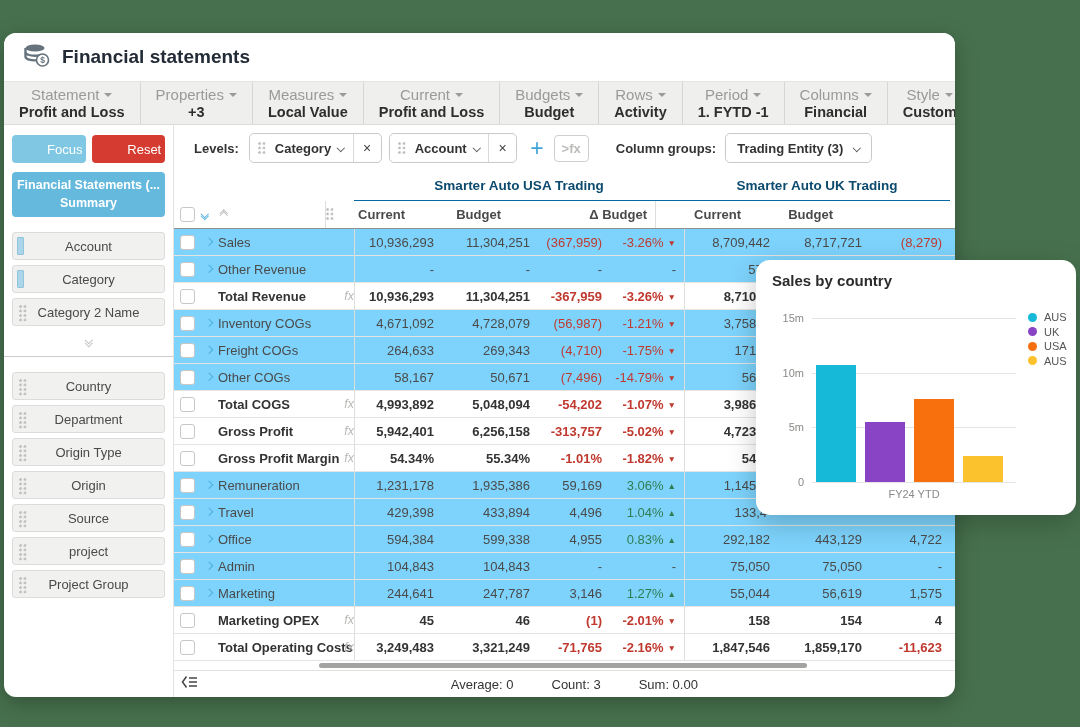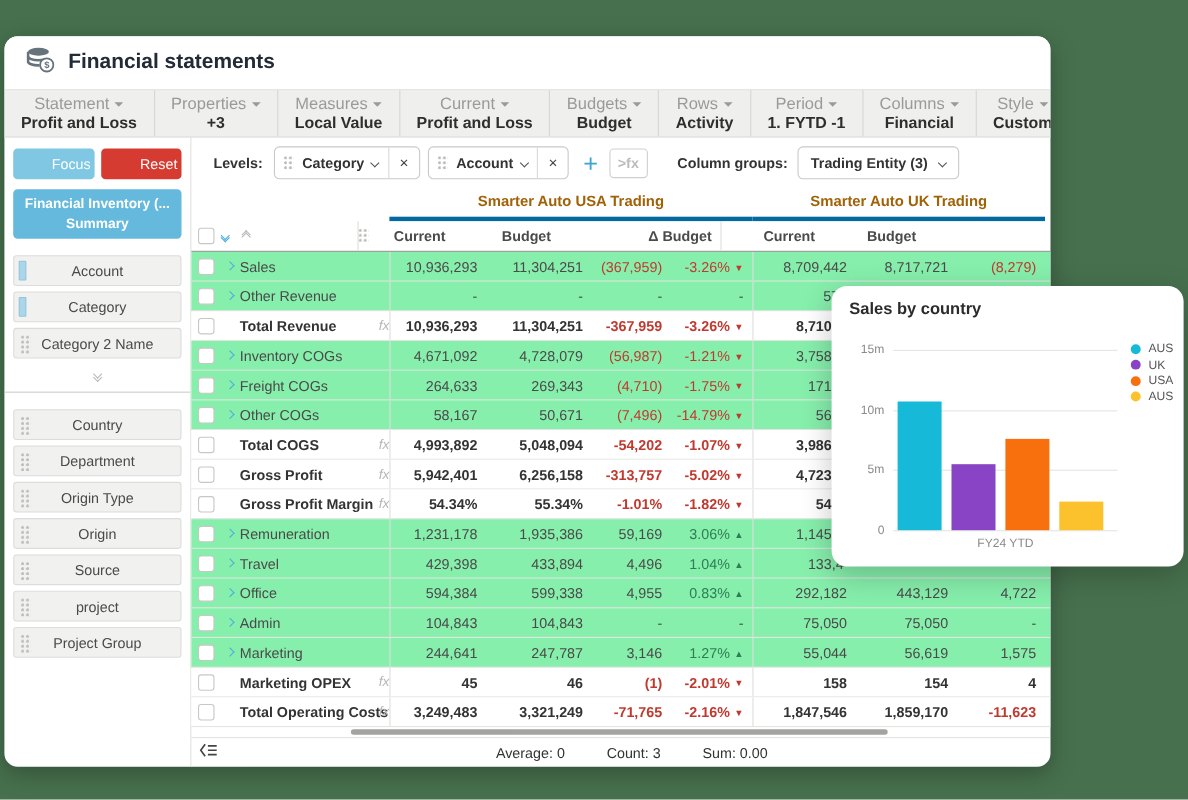--- a/index.html
+++ b/index.html
@@ -56,42 +56,42 @@
   .chip .dots { margin:0 4px 0 8px; height:13px; }
   .chip-label { font-size:13px; font-weight:bold; color:#333; display:flex; align-items:center; gap:7px; padding:0 9px 0 4px; }
   .chip-x { width:28px; align-self:stretch; border-left:1px solid #d9d9d7; display:flex; align-items:center; justify-content:center; font-size:14px; color:#444; }
   .add-btn { color:#3ea4d8; font-size:23px; font-weight:normal; margin:0 10px 0 6px; line-height:1; }
   .fx-btn { border:1px solid #cfcfcd; border-radius:4px; color:#bcbcba; font-weight:bold; font-size:13px; padding:5px 7px; background:#fff; }
   .cg-label { font-weight:bold; font-size:13px; color:#333; margin:0 9px 0 27px; }
   .cg-select { border:1px solid #c9c9c7; border-radius:5px; height:30px; display:flex; align-items:center; gap:11px; padding:0 11px; font-size:13px; font-weight:bold; color:#333; background:#fff; }
   
   .group-row { display:flex; height:30px; align-items:flex-end; flex:none; }
   .g-spacer { width:180px; }
-  .g-cell { text-align:center; font-size:13.5px; font-weight:bold; color:#a16207; padding-bottom:7px; border-bottom:4px solid #0369a1; }
+  .g-cell { text-align:center; font-size:13.5px; font-weight:bold; color:#0c4a6e; padding-bottom:7px; border-bottom:1px solid #0369a1; }
   .g-usa { width:330px; }
   .g-uk { width:266px; margin-left:0; }
   .colhdr-row { display:flex; height:28px; align-items:center; border-bottom:1px solid #909090; flex:none; font-size:13px; font-weight:bold; color:#3b3b3b; }
   .c-check { width:26px; display:flex; justify-content:center; flex:none; }
   .checkbox { width:15px; height:15px; border:1.5px solid #c7c7c5; border-radius:3px; background:#fff; }
   .c-exp { width:18px; display:flex; justify-content:center; flex:none; }
   .c-label { width:118px; white-space:nowrap; overflow:visible; flex:none; font-size:13px; color:#4a4a4a; }
   .c-fx { width:18px; flex:none; color:#b8b8b6; font-style:italic; font-size:12.5px; text-align:right; font-weight:normal; }
   .c { text-align:right; padding-right:8px; white-space:nowrap; flex:none; font-size:13px; color:#4a4a4a; }
   .c-cur1 { width:88px; border-left:1px solid #dededc; align-self:stretch; display:flex; align-items:center; justify-content:flex-end; }
   .c-bud1 { width:96px; }
   .c-del1 { width:72px; }
   .c-pct1 { width:74px; }
   .c-cur2 { width:94px; border-left:1px solid #dededc; align-self:stretch; display:flex; align-items:center; justify-content:flex-end; }
   .c-cur2.clipped { padding-right:11px; }
   .c-bud2 { width:92px; }
   .c-del2 { width:80px; }
   .hdr-cur1 { justify-content:space-between !important; }
   .hdr-icons { display:flex; align-items:center; gap:13px; padding-left:2px; }
   .rows { flex:none; }
-  .row { display:flex; height:27px; align-items:center; background:#86efac; border-bottom:1px solid #e4e4e2; }
+  .row { display:flex; height:27px; align-items:center; background:#7dd3fc; border-bottom:1px solid #e4e4e2; }
   .row.total { background:#fff; }
   .row.total .c, .row.total .c-label { font-weight:bold; color:#333; }
   .neg { color:#c0392f !important; }
   .pos { color:#2f7d53 !important; }
   .tri { font-size:8.5px; margin-left:4px; position:relative; top:-1px; }
   
   .hscroll { height:9px; position:relative; flex:none; }
   .hthumb { position:absolute; left:145px; top:2px; width:488px; height:5px; border-radius:3px; background:#a3a3a1; }
   .statusbar { flex:1; border-top:1px solid #e3e3e1; position:relative; display:flex; align-items:center; }
   .status-icon { position:absolute; left:7px; }
@@ -167,21 +167,21 @@
       </div>
 
     <div class="body">
 
       <div class="sidebar">
         <div class="btn-row">
           <div class="btn btn-focus">Focus</div>
           <div class="btn btn-reset">Reset</div>
         </div>
         <div class="fs-btn">
-          <div>Financial Inventory (...</div>
+          <div>Financial Statements (...</div>
           <div>Summary</div>
         </div>
         <div class="field-list">
             <div class="field">
               <span class="accent"></span>
               <span>Account</span>
             </div>
             <div class="field">
               <span class="accent"></span>
               <span>Category</span>

